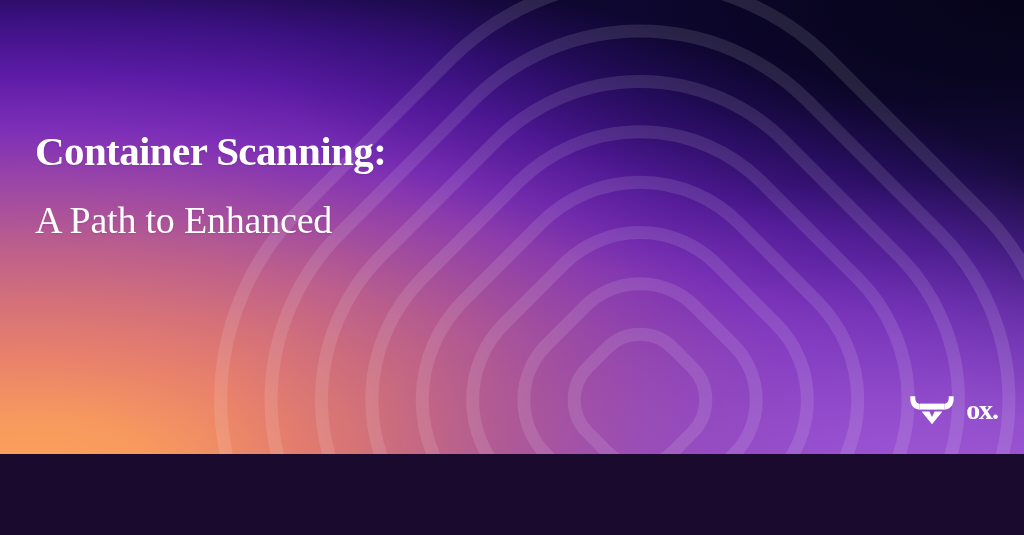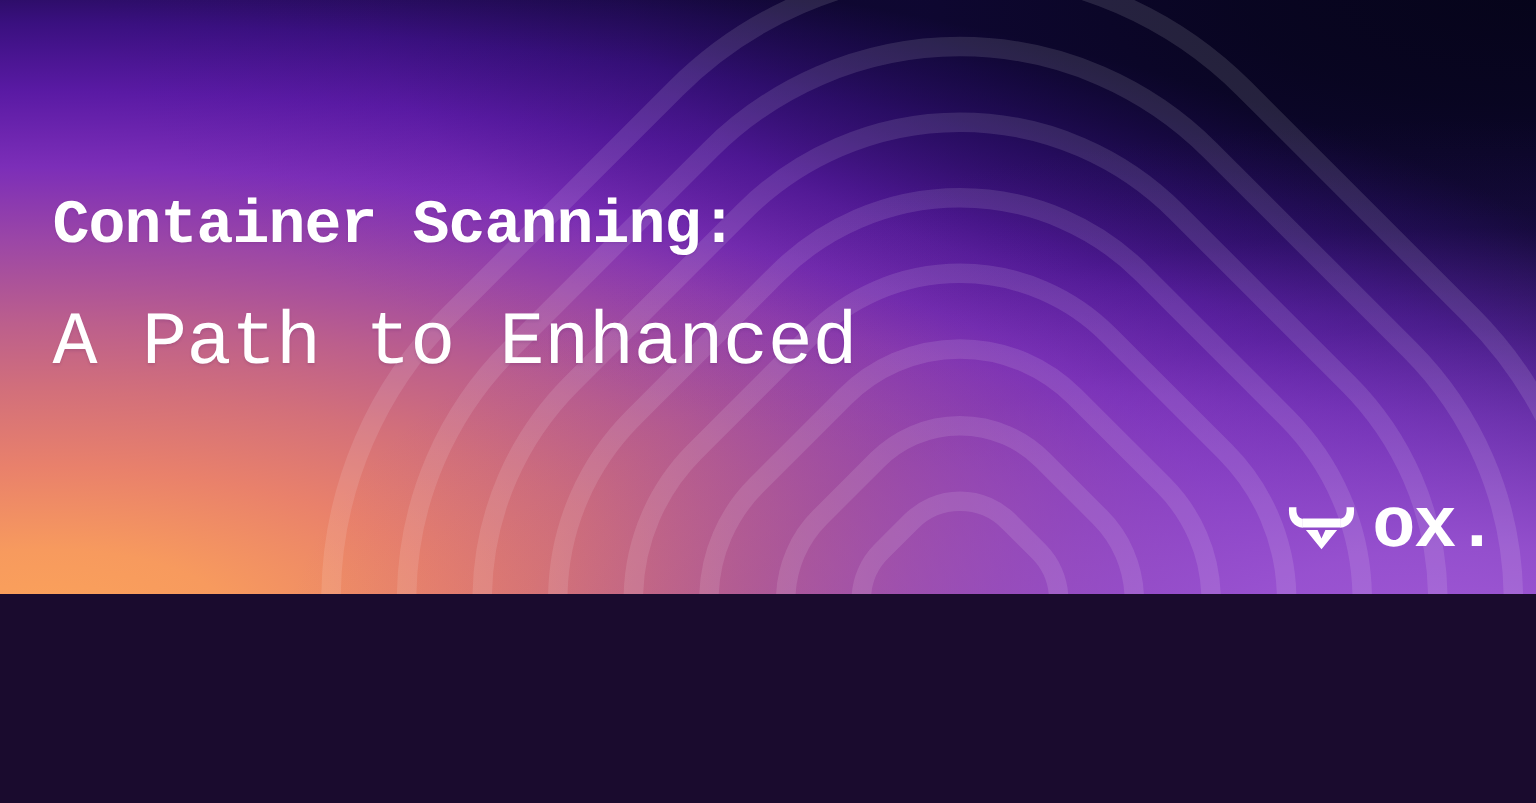--- a/index.html
+++ b/index.html
@@ -3,23 +3,23 @@
 <meta charset="utf-8">
 <style>
   html, body {
     margin: 0;
     padding: 0;
     background: #1a0b2e;
   }
   #stage {
     position: relative;
     width: 1024px;
-    height: 396px;
+    height: 454px;
     overflow: hidden;
-    font-family: Liberation Mono, monospace;
+    font-family: Liberation Serif, serif;
     isolation: isolate;
   }
 
   
   .bg-base {
     position: absolute;
     inset: 0;
     background:
       radial-gradient(120% 115% at 3% 104%,
         #fba25a 0%,
@@ -79,21 +79,21 @@
     font-size: 41px;
     font-weight: 700;
     letter-spacing: -0.6px;
     line-height: 1.16;
     margin: 0 0 16px 0;
     white-space: nowrap;
     text-shadow: 0 1px 2px rgba(40,10,70,0.12);
   }
   .subline {
     color: #ffffff;
-    font-size: 50px;
+    font-size: 38px;
     font-weight: 300;
     letter-spacing: -0.2px;
     line-height: 1.52;
     margin: 0;
     white-space: nowrap;
     text-shadow: 0 1px 2px rgba(40,10,70,0.12);
   }
 
   
   .logo {
@@ -101,21 +101,21 @@
     right: 26px;
     bottom: 22px;
     display: flex;
     align-items: center;
     gap: 11px;
     height: 44px;
   }
   .logo-mark { display: block; width: 46px; height: 30px; }
   .logo-word {
     color: #ffffff;
-    font-size: 48px;
+    font-size: 28px;
     line-height: 1;
     letter-spacing: -0.9px;
     white-space: nowrap;
     display: flex;
     align-items: baseline;
   }
   .logo-ox { font-weight: 700; letter-spacing: -1.2px; }
   .logo-dot { font-weight: 700; }
   .logo-security { font-weight: 300; letter-spacing: -0.6px; }
 </style>

